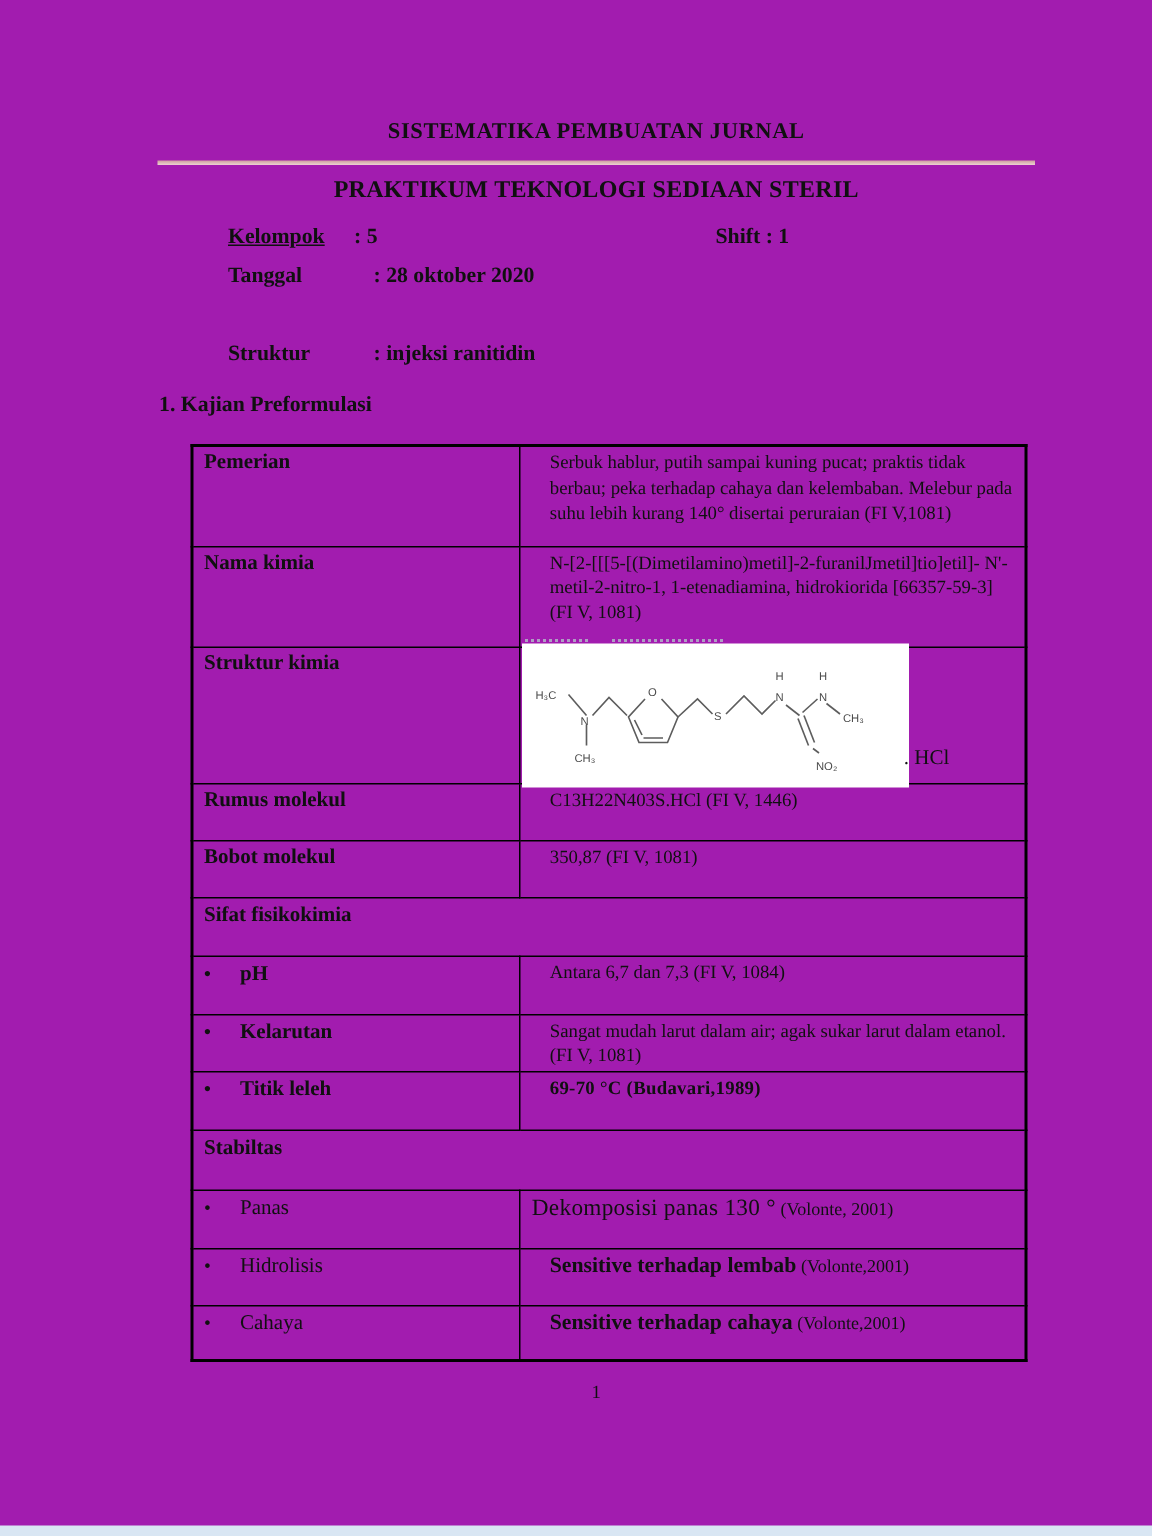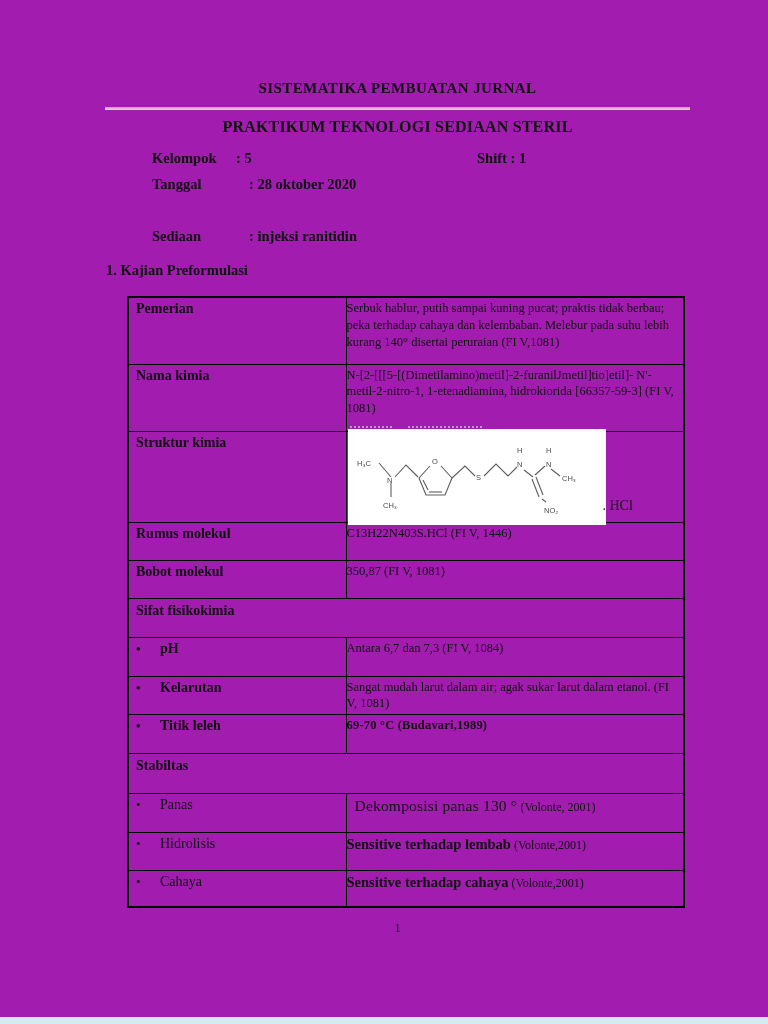--- a/index.html
+++ b/index.html
@@ -15,39 +15,39 @@
 
   
   .titles { position:absolute; left:105px; top:80px; width:585px; text-align:center; }
   .title1 { font-size:15px; font-weight:bold; letter-spacing:.4px; }
   .divider { margin-top:10px; height:2.5px; background:linear-gradient(to bottom,#cf9e9e,#ecd2d2); }
   .title2 { margin-top:8px; font-size:16px; font-weight:bold; letter-spacing:.2px; }
 
   
   .meta-line { position:absolute; font-size:14.5px; font-weight:bold; }
   .meta-line .ml { display:inline-block; }
-  .ml-kelompok { width:84px; }
+  .ml-kelompok { width:84px;text-decoration:underline; }
   .ml-wide { width:97px; }
   .m-kelompok { left:152px; top:150px; }
   .m-shift    { left:477px; top:150px; }
   .m-tanggal  { left:152px; top:176px; }
   .m-sediaan  { left:152px; top:228px; }
 
   .section-heading { position:absolute; left:106px; top:262px; font-size:14.5px; font-weight:bold; }
 
   
   table.pre {
     position:absolute; left:127px; top:296px; width:556px;
     border-collapse:collapse; table-layout:fixed;
   }
   table.pre td { border:1px solid #000; vertical-align:top; }
   table.pre { border:2px solid #000; }
   td.lbl { font-size:14px; font-weight:bold; padding:3px 4px 0 7px; }
   td.lbl-plain { font-size:14px; font-weight:normal; padding:3px 4px 0 7px; }
-  td.val { font-size:12.5px; line-height:1.35; padding:2px 4px 0 0; overflow-wrap:anywhere; }
+  td.val { font-size:12.5px; line-height:1.35; padding:2px 4px 0 20px; overflow-wrap:anywhere; }
   td.span-row { font-size:14px; font-weight:bold; padding:4px 4px 0 7px; }
 
   .bullet { display:inline-block; width:24px; font-size:13px; }
   .bul-pad { padding-left:52px; font-weight:bold; }
   .bul-pad-plain { padding-left:52px; font-weight:normal; }
 
   .val-big { font-size:16px; font-weight:bold; line-height:1.15; letter-spacing:.2px; }
   .val-main-lg { font-size:15.5px; font-weight:normal; letter-spacing:.2px; }
   .val-main-md { font-size:14.5px; font-weight:bold; }
   .val-ref { font-size:12px; font-weight:normal;text-align:right; }
@@ -91,21 +91,21 @@
     <span class="ml ml-kelompok">Kelompok</span><span>: 5</span>
   </div>
   <div class="meta-line m-shift">
     <span>Shift</span>
     <span>: 1</span>
   </div>
   <div class="meta-line m-tanggal">
     <span class="ml ml-wide">Tanggal</span><span>: 28 oktober 2020</span>
   </div>
   <div class="meta-line m-sediaan">
-    <span class="ml ml-wide">Sediaan</span><span>: injeksi ranitidin</span>
+    <span class="ml ml-wide">Struktur</span><span>: injeksi ranitidin</span>
   </div>
 
   <div class="section-heading">1. Kajian Preformulasi</div>
 
   <table class="pre">
     <colgroup>
         <col style="width:218px">
         <col style="width:338px">
       </colgroup>
     <tbody>

